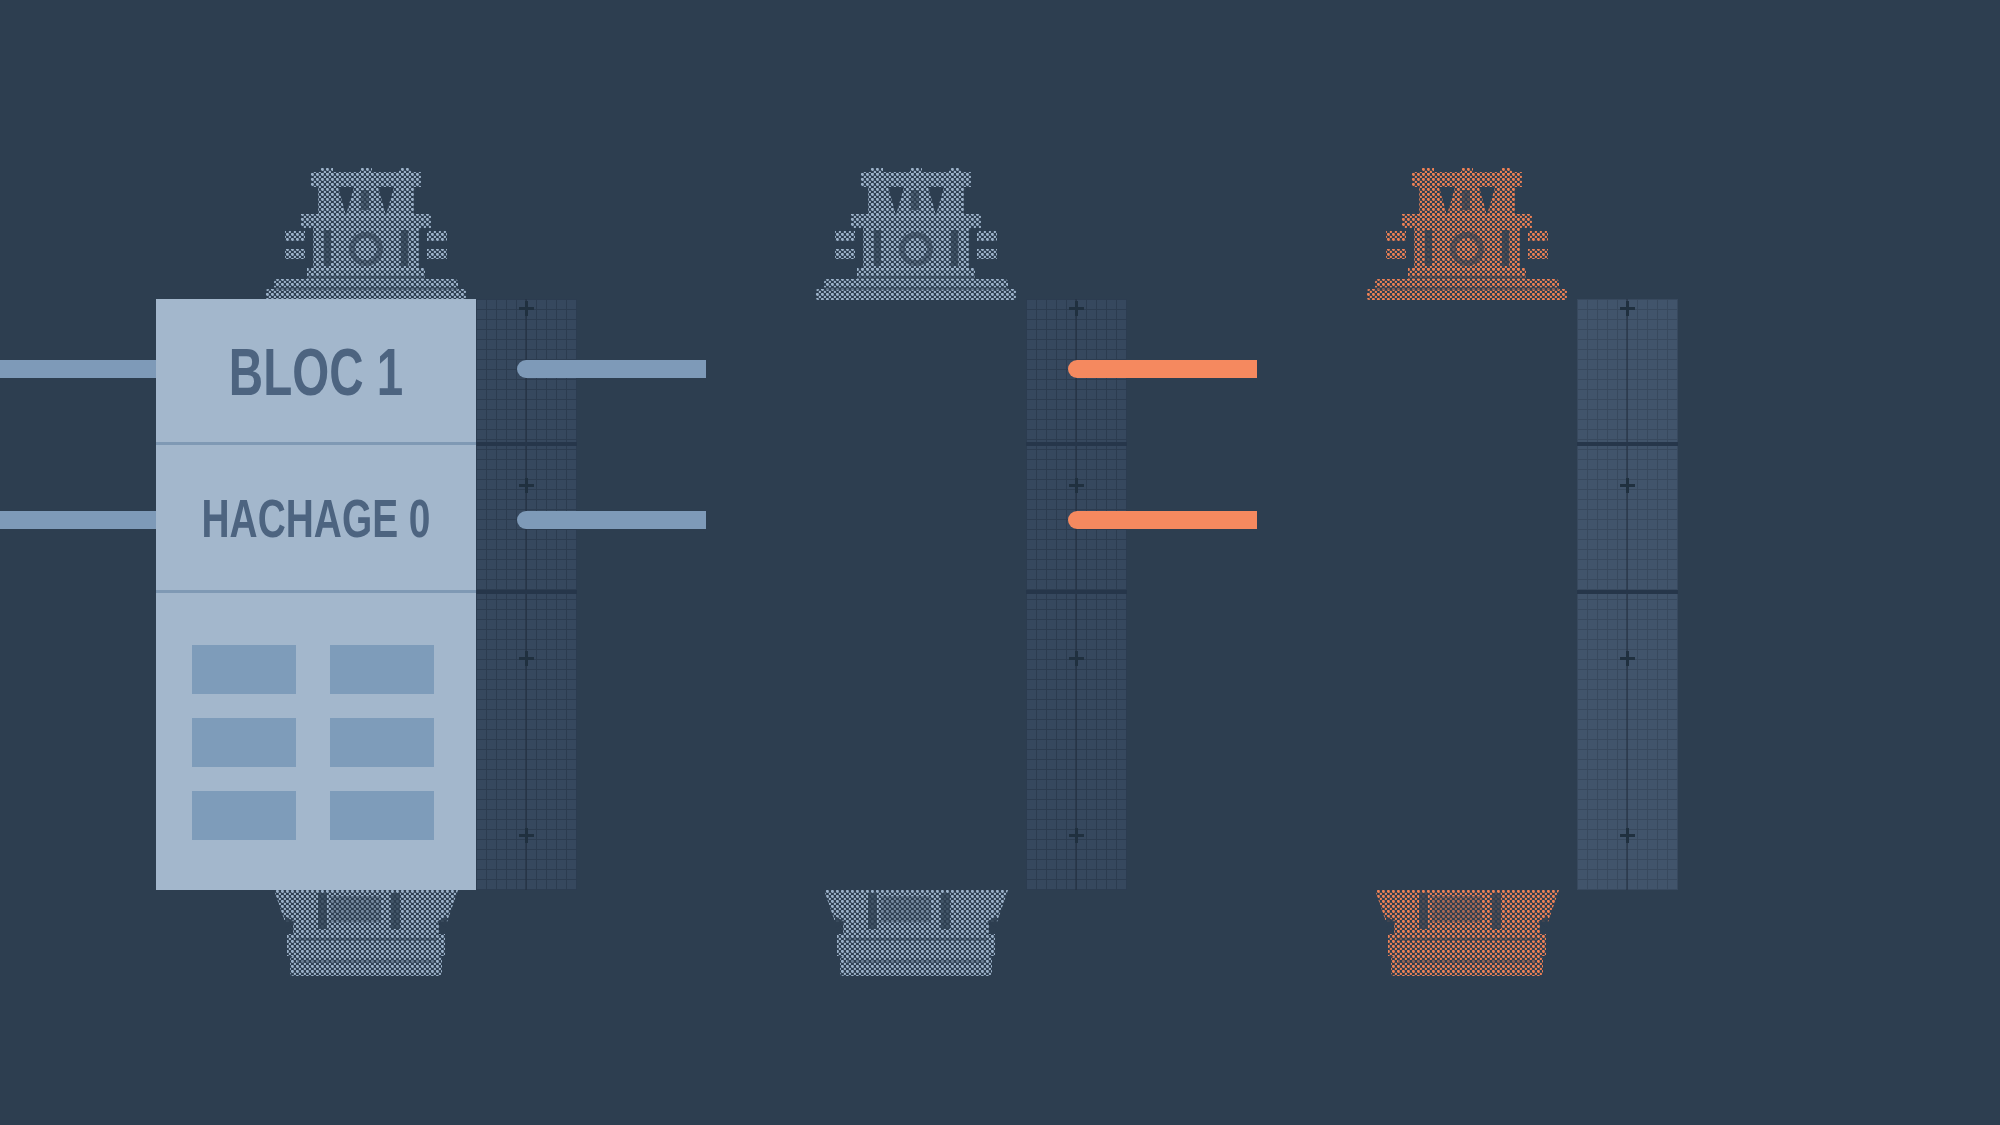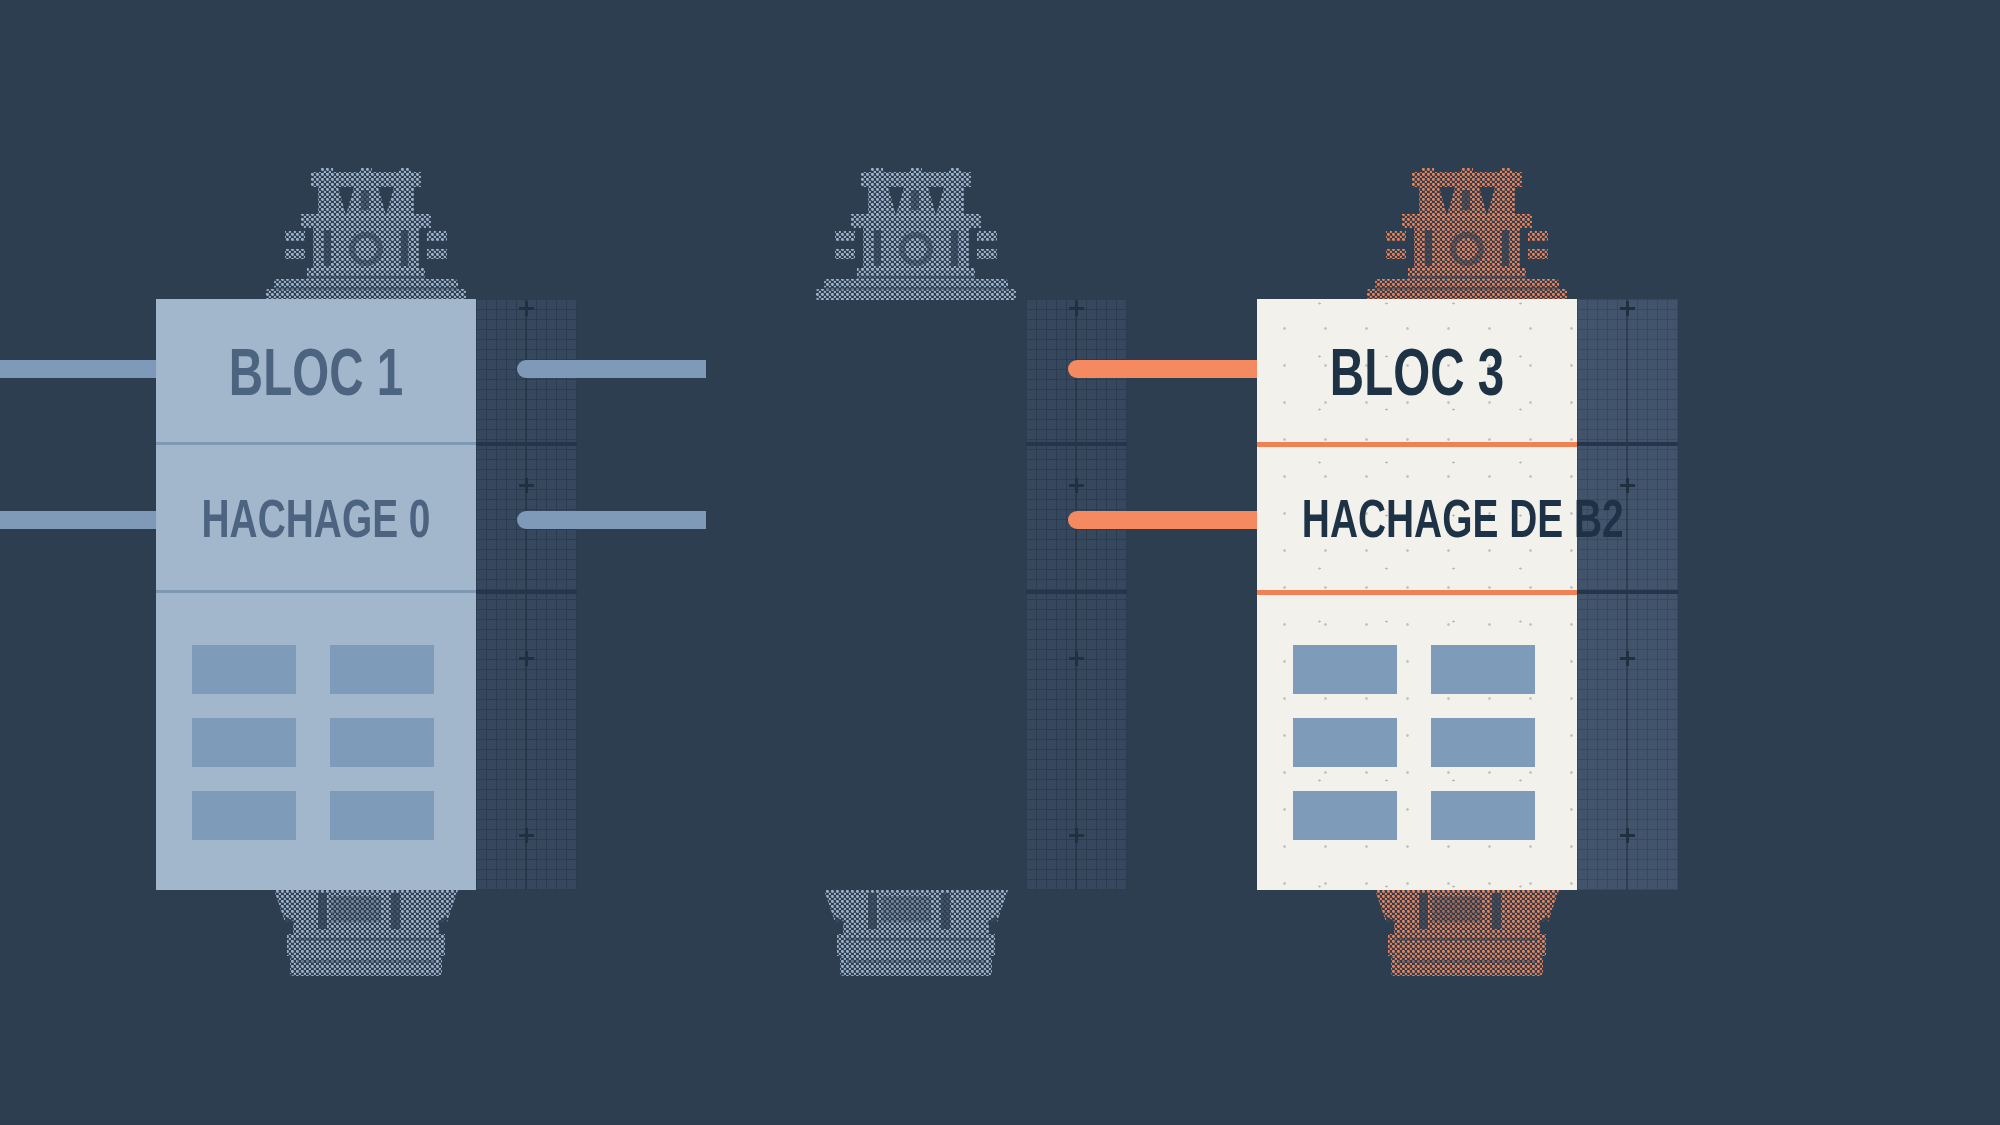--- a/index.html
+++ b/index.html
@@ -267,32 +267,20 @@
     <div class="panel">
       <div class="vline"></div>
       <div class="xline x1"></div>
       <div class="xline x2"></div>
       <div class="plus p1"></div>
       <div class="plus p2"></div>
       <div class="plus p3"></div>
       <div class="plus p4"></div>
     </div>
 
-    <div class="card">
-      <div class="title">BLOC 3</div>
-      <div class="sep s1"></div>
-      <div class="hash">HACHAGE DE B2</div>
-      <div class="sep s2"></div>
-      <div class="tx txc1 txr1"></div>
-      <div class="tx txc2 txr1"></div>
-      <div class="tx txc1 txr2"></div>
-      <div class="tx txc2 txr2"></div>
-      <div class="tx txc1 txr3"></div>
-      <div class="tx txc2 txr3"></div>
-    </div>
 
     <svg class="machine bottom" width="190" height="88" viewBox="0 0 190 88">
       <g fill="url(#htO)">
         <polygon points="3,0 187,0 176,32 14,32"></polygon>
         <rect x="22" y="32" width="146" height="12"></rect>
         <rect x="16" y="44" width="158" height="22"></rect>
         <rect x="19" y="66" width="152" height="20" rx="4"></rect>
       </g>
       <g fill="#2d3e50">
         <rect x="47" y="3" width="9" height="36" opacity=".8"></rect>

